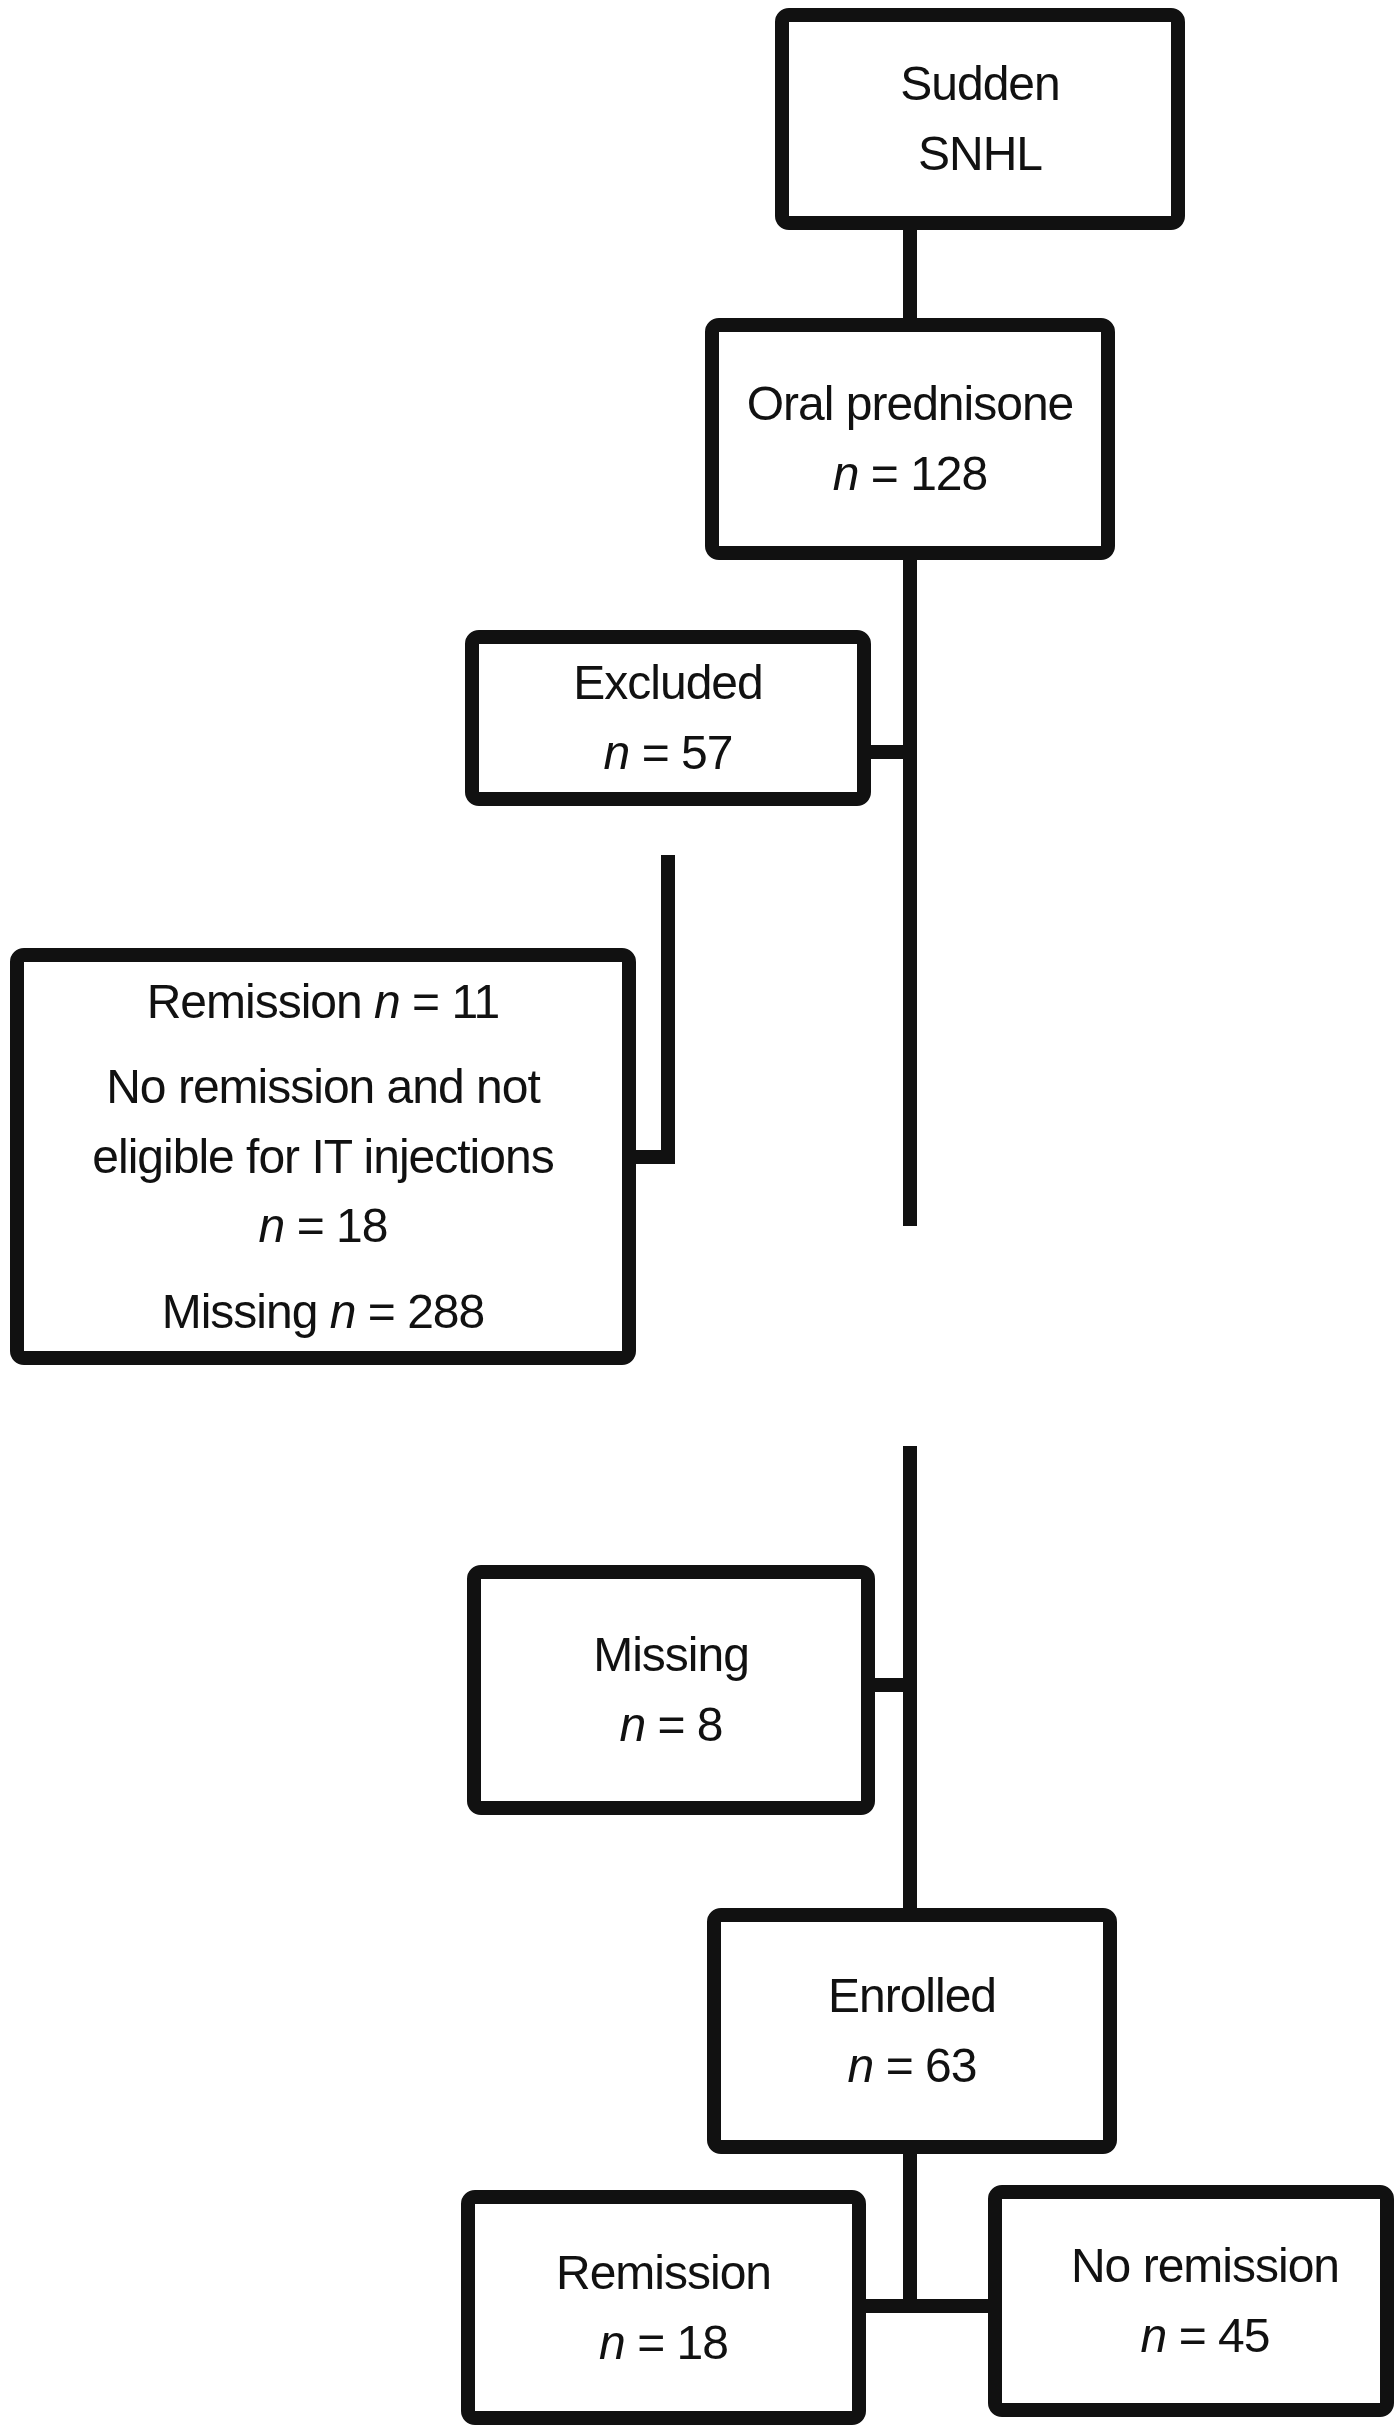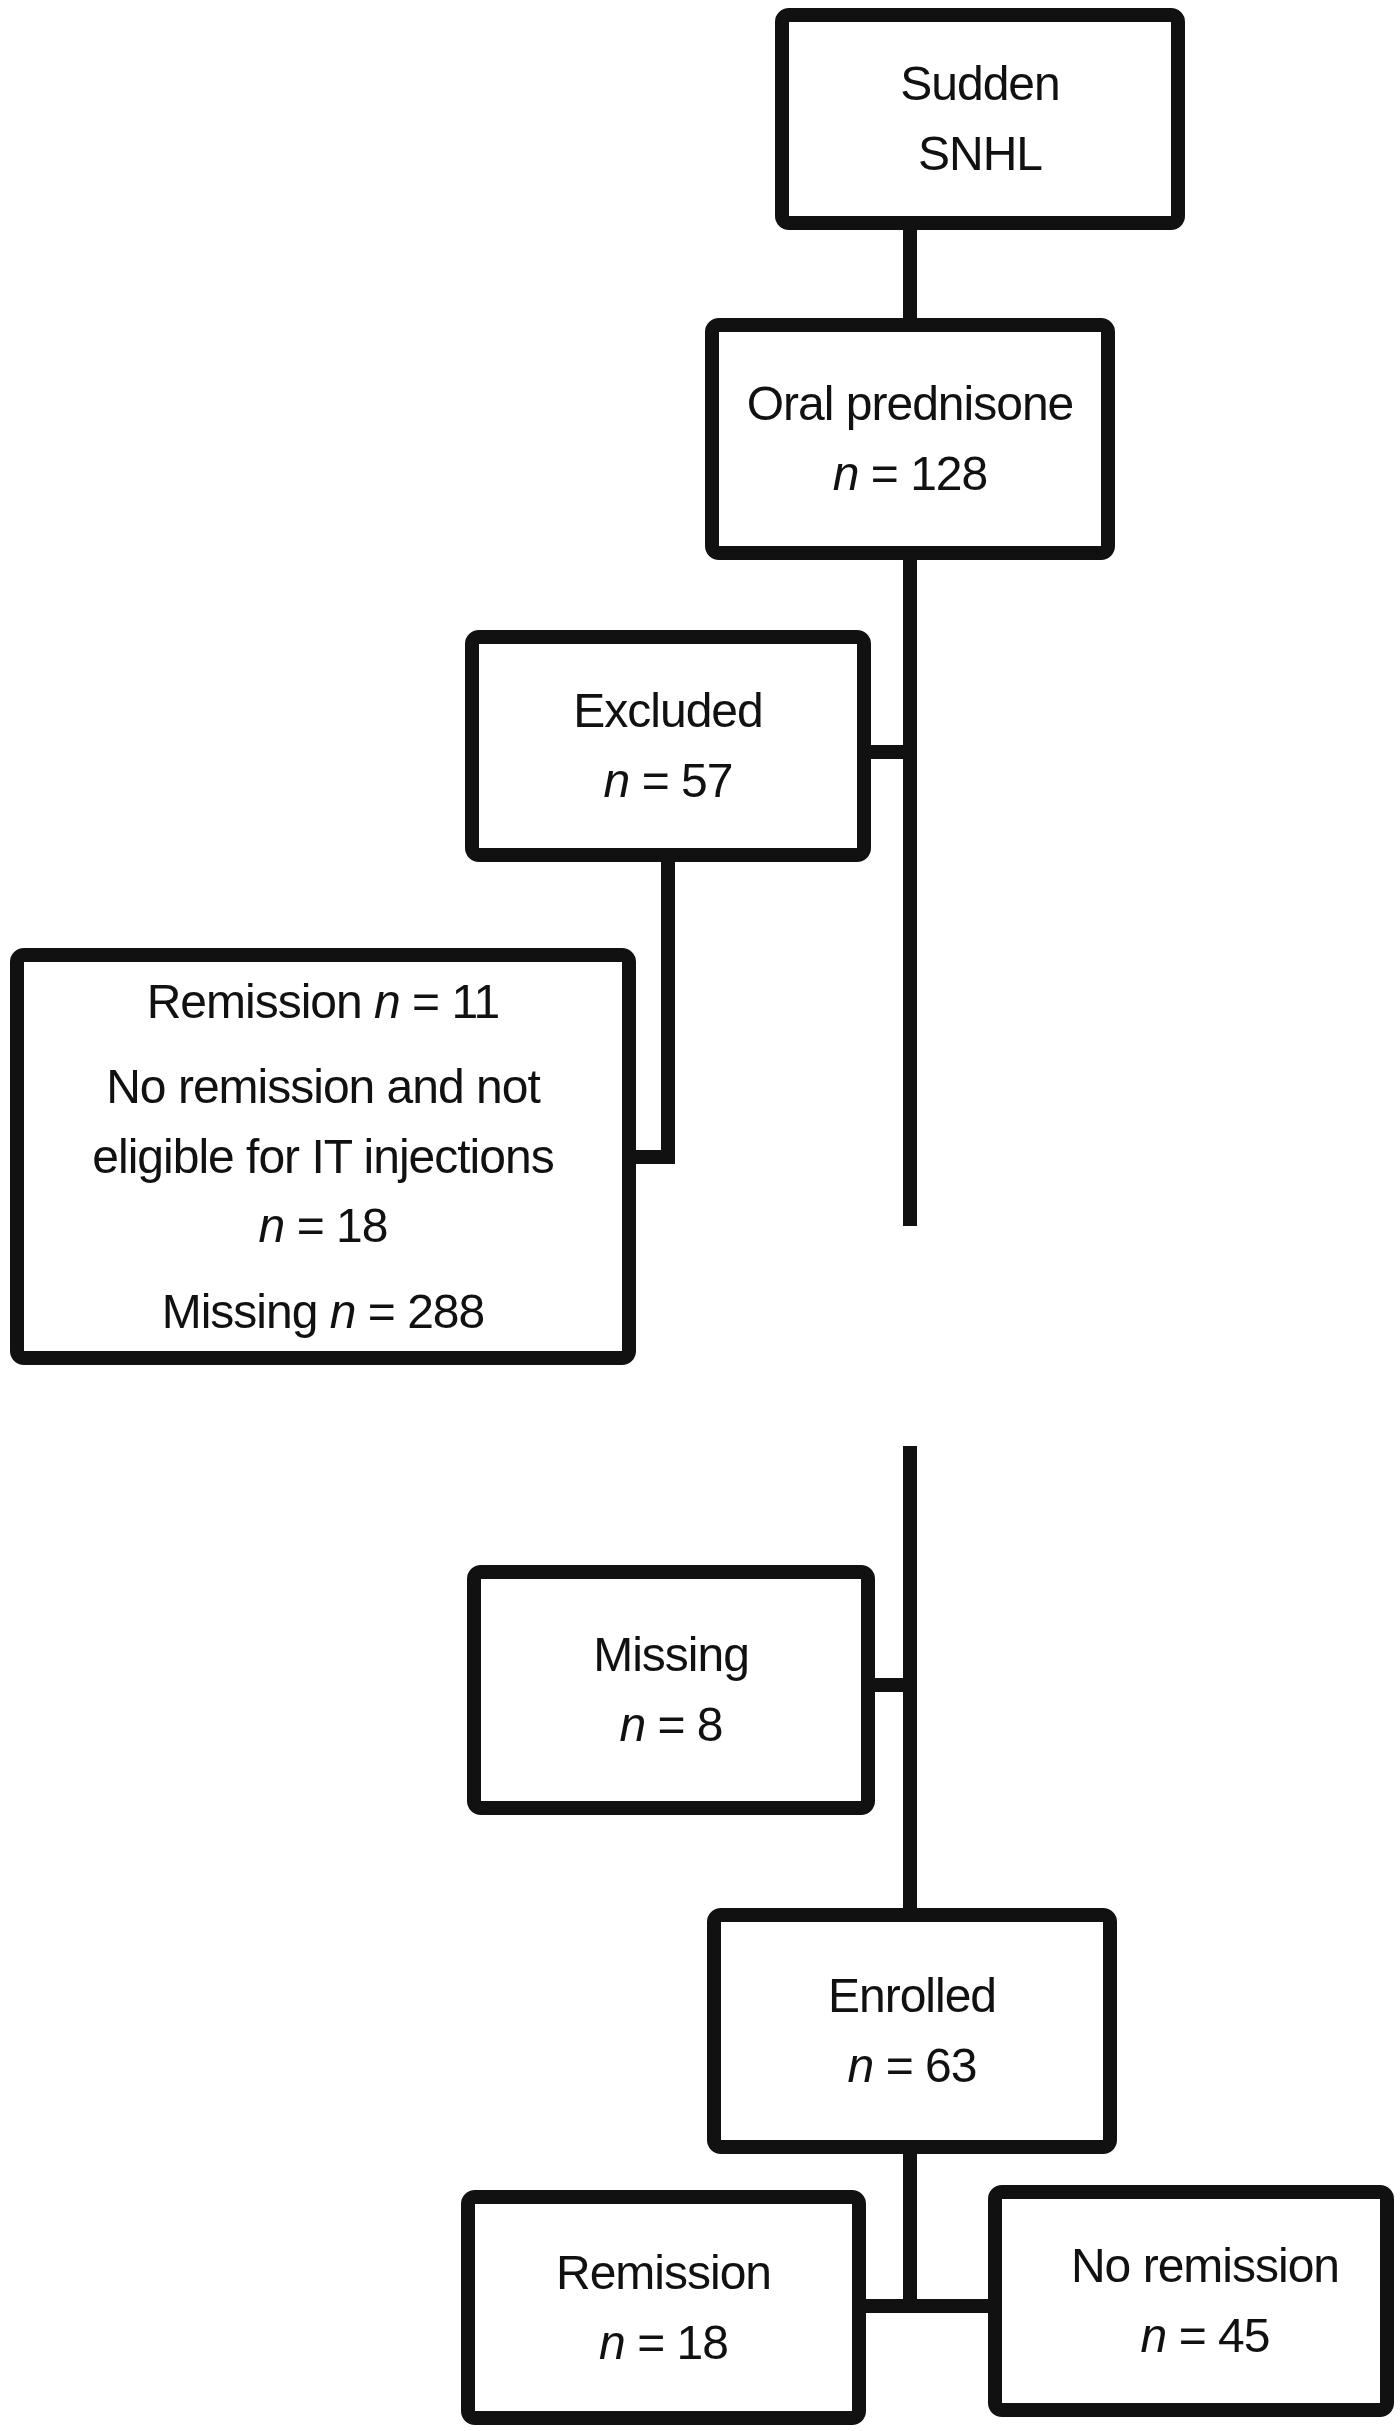--- a/index.html
+++ b/index.html
@@ -45,21 +45,21 @@
   .connector {
     position: absolute;
     background: #111111;
     z-index: 1;
   }
   i { font-style: italic; }
 
   
   #box-sudden        { left: 731px;  top: 8px;    width: 410px; height: 222px; margin-left: 44px; }
   #box-oral          { left: 705px;  top: 318px;  width: 410px; height: 242px; }
-  #box-excluded      { left: 465px;  top: 630px;  width: 406px; height: 232px; }
+  #box-excluded      { left: 465px;  top: 630px;  width: 406px; height: 176px; }
   #box-reasons       { left: 10px;   top: 948px;  width: 626px; height: 417px; }
   #box-it            { left: 707px;  top: 1222px; width: 408px; height: 228px; }
   #box-missing       { left: 467px;  top: 1565px; width: 408px; height: 250px; }
   #box-enrolled      { left: 707px;  top: 1908px; width: 410px; height: 246px; }
   #box-remission     { left: 461px;  top: 2190px; width: 405px; height: 235px; }
   #box-no-remission  { left: 988px;  top: 2185px; width: 406px; height: 232px; padding-left: 28px; }
 
   
   #conn-sudden-oral      { left: 903px; top: 226px;  width: 14px;  height: 96px; }
   #conn-oral-it          { left: 903px; top: 556px;  width: 14px;  height: 670px; }

